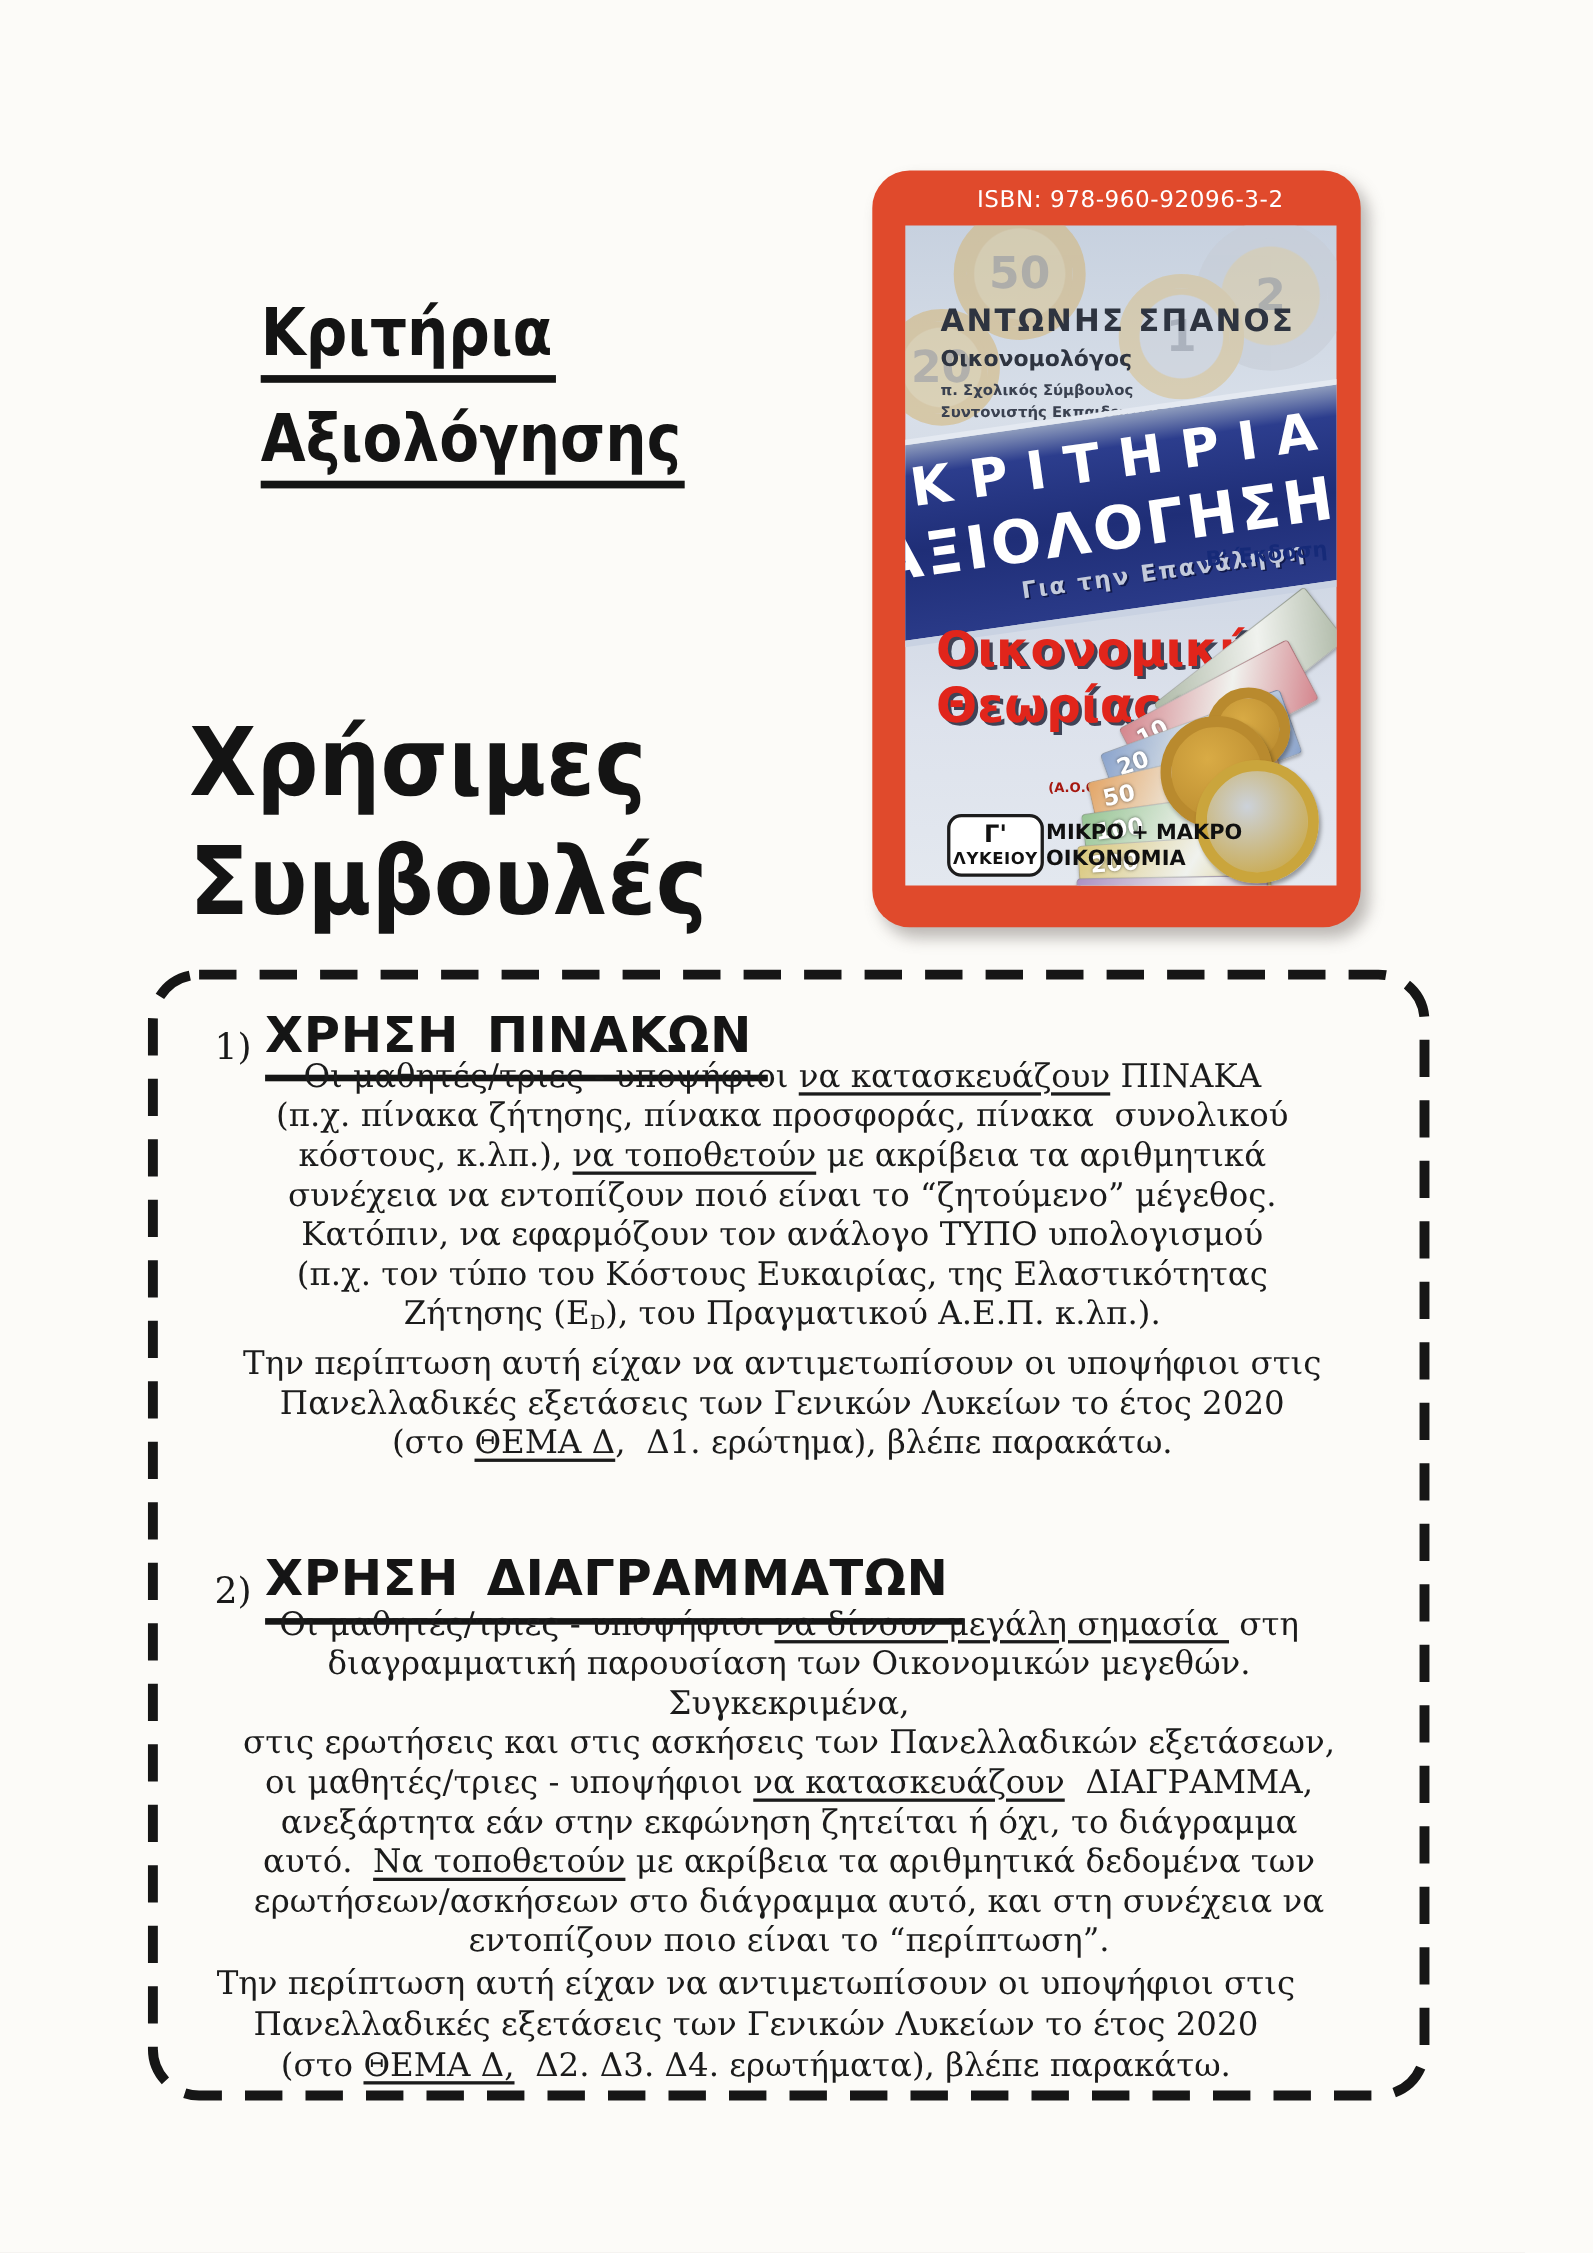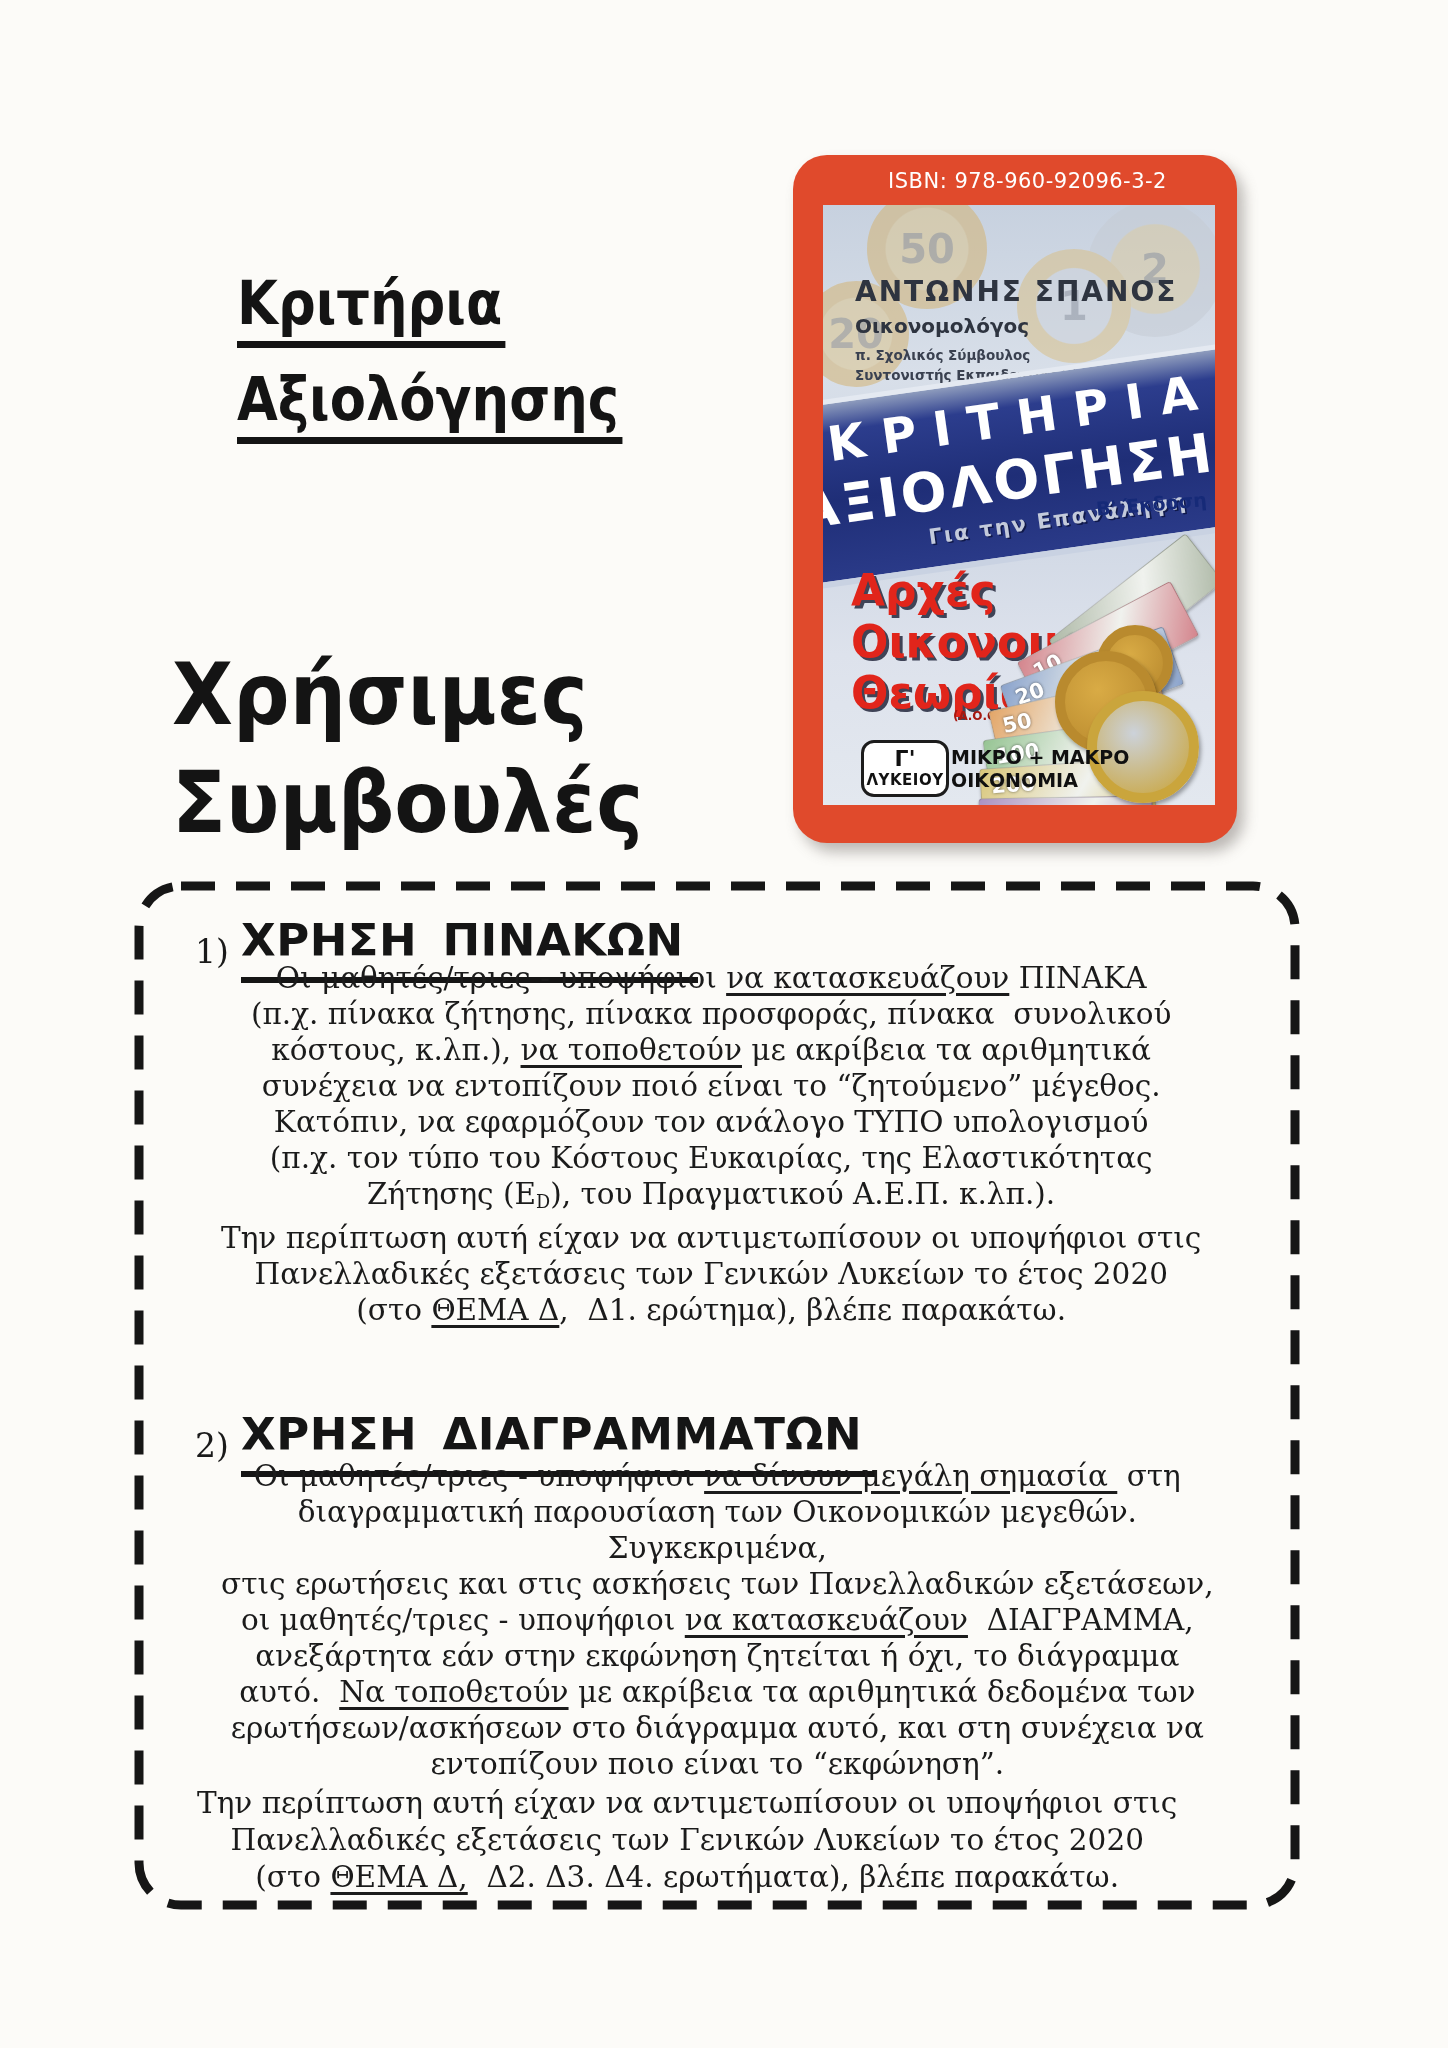--- a/index.html
+++ b/index.html
@@ -138,21 +138,20 @@
 
       <div class="band">
         <div class="band-t1">ΚΡΙΤΗΡΙΑ</div>
         <div class="band-t2">ΑΞΙΟΛΟΓΗΣΗΣ</div>
         <div class="band-tag">Για την Επανάληψη</div>
       </div>
 
       <div class="edition">Β' Έκδοση</div>
 
       <div class="subject">
-        <div>Αρχές</div>
         <div>Οικονομικής</div>
         <div>Θεωρίας</div>
       </div>
       <div class="aoth">(Α.Ο.Θ.)</div>
 
       <div class="notes">
           <div class="note n1" style="background: linear-gradient(125deg, rgb(174, 185, 167) 0%, rgb(240, 242, 238) 55%, rgb(174, 185, 167) 100%);"><span class="nv">5</span></div>
           <div class="note n2" style="background: linear-gradient(125deg, rgb(212, 133, 141) 0%, rgb(240, 242, 238) 55%, rgb(212, 133, 141) 100%);"><span class="nv">10</span></div>
           <div class="note n3" style="background: linear-gradient(125deg, rgb(138, 163, 204) 0%, rgb(240, 242, 238) 55%, rgb(138, 163, 204) 100%);"><span class="nv">20</span></div>
           <div class="note n4" style="background: linear-gradient(125deg, rgb(227, 166, 104) 0%, rgb(240, 242, 238) 55%, rgb(227, 166, 104) 100%);"><span class="nv">50</span></div>
@@ -206,21 +205,21 @@
     </div>
     <div class="para para2">
         <div class="tl"><span>Οι μαθητές/τριες - υποψήφιοι </span><span class="seg-u">να δίνουν μεγάλη σημασία </span><span> στη</span></div>
         <div class="tl"><span>διαγραμματική παρουσίαση των Οικονομικών μεγεθών.</span></div>
         <div class="tl"><span>Συγκεκριμένα,</span></div>
         <div class="tl"><span>στις ερωτήσεις και στις ασκήσεις των Πανελλαδικών εξετάσεων,</span></div>
         <div class="tl"><span>οι μαθητές/τριες - υποψήφιοι </span><span class="seg-u">να κατασκευάζουν</span><span>  ΔΙΑΓΡΑΜΜΑ,</span></div>
         <div class="tl"><span>ανεξάρτητα εάν στην εκφώνηση ζητείται ή όχι, το διάγραμμα</span></div>
         <div class="tl"><span>αυτό.  </span><span class="seg-u">Να τοποθετούν</span><span> με ακρίβεια τα αριθμητικά δεδομένα των</span></div>
         <div class="tl"><span>ερωτήσεων/ασκήσεων στο διάγραμμα αυτό, και στη συνέχεια να</span></div>
-        <div class="tl"><span>εντοπίζουν ποιο είναι το “εκφώνηση”.</span></div>
+        <div class="tl"><span>εντοπίζουν ποιο είναι το “περίπτωση”.</span></div>
       </div>
     <div class="para para2b">
         <div class="tl"><span>Την περίπτωση αυτή είχαν να αντιμετωπίσουν οι υποψήφιοι στις</span></div>
         <div class="tl"><span>Πανελλαδικές εξετάσεις των Γενικών Λυκείων το έτος 2020</span></div>
         <div class="tl"><span>(στο </span><span class="seg-u">ΘΕΜΑ Δ,</span><span>  Δ2. Δ3. Δ4. ερωτήματα), βλέπε παρακάτω.</span></div>
       </div>
   </div>
 
 </div>
 

